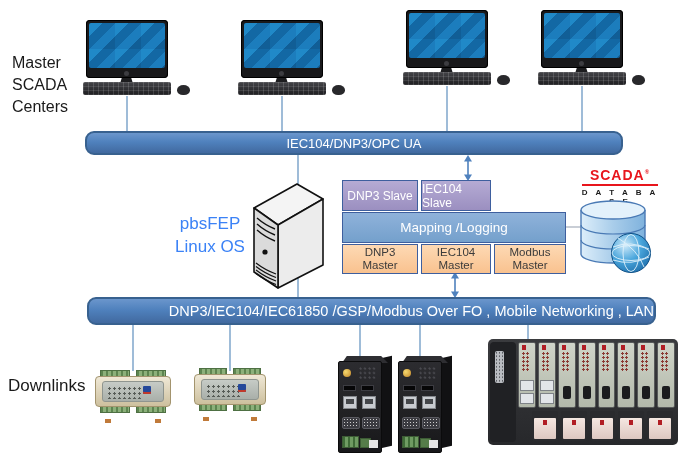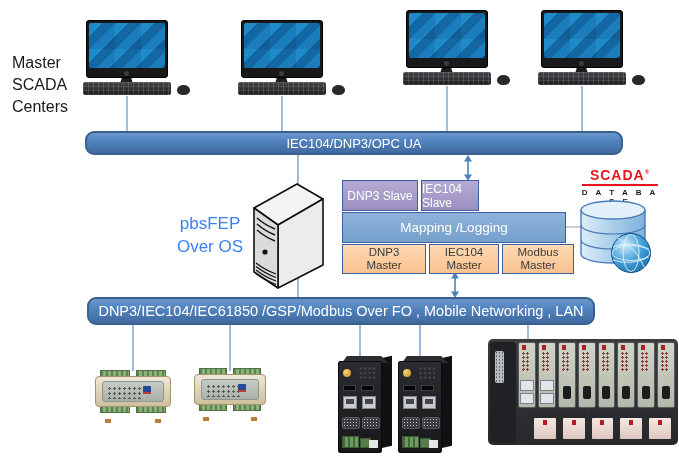--- a/index.html
+++ b/index.html
@@ -10,21 +10,21 @@
   
   .side-label{position:absolute;color:#1a1a1a;font-size:16px;line-height:22px;font-weight:400;}
   .fep-label{position:absolute;left:158px;top:212px;width:104px;text-align:center;color:#3b82f6;
              font-size:17px;line-height:23px;}
 
   
   .bus{position:absolute;box-sizing:border-box;border:2px solid #38618f;border-radius:9px;
        background:linear-gradient(#6b96cc 0%,#4f81bd 45%,#41699f 100%);
        color:#fff;text-align:center;}
   .bus1{left:85px;top:131px;width:538px;height:24px;font-size:13px;line-height:21px;}
-  .bus2{left:87px;top:297px;width:508px;height:28px;font-size:14.5px;line-height:25px;}
+  .bus2{left:87px;top:297px;width:569px;height:28px;font-size:14.5px;line-height:25px;text-align:right;}
 
   
   .cline{position:absolute;width:2px;background:#9fbcd8;}
   .hline{position:absolute;height:2px;background:#c9ced6;}
 
   
   .ws{position:absolute;width:104px;height:78px;}
   .ws-screen{position:absolute;left:0;top:0;width:82px;height:58px;background:#19191b;
              border-radius:4px;box-shadow:inset 0 0 0 1px #000;}
   .ws-panel{position:absolute;left:3px;top:3px;right:3px;bottom:10px;border-radius:2px;
@@ -131,24 +131,25 @@
 <body>
 
 <div class="canvas">
 
   <div class="side-label" style="left:12px;top:52px;">
     <div>Master</div>
     <div>SCADA</div>
     <div>Centers</div>
   </div>
   <div class="side-label" style="left:8px;top:374px;font-size:17px;line-height:24px;">
+    <div>Downlinks</div>
   </div>
   <div class="fep-label">
     <div>pbsFEP</div>
-    <div>Over OS</div>
+    <div>Linux OS</div>
   </div>
 
   <div class="cline" style="left:126px;top:96px;height:35px;"></div>
   <div class="cline" style="left:281px;top:96px;height:35px;"></div>
   <div class="cline" style="left:446px;top:86px;height:45px;"></div>
   <div class="cline" style="left:581px;top:86px;height:45px;"></div>
 
   <div class="ws" style="left:86px;top:20px;">
     <div class="ws-screen">
       <div class="ws-panel"></div>
@@ -219,31 +220,31 @@
     <path d="M11,88.5 Q20,95.5 31,99.5" fill="none" stroke="#111" stroke-width="1.2"></path>
     <path d="M11,92 Q20,99 31,103" fill="none" stroke="#111" stroke-width="1.2"></path>
     <path d="M11,95.5 Q20,102.5 31,106.5" fill="none" stroke="#111" stroke-width="1.2"></path>
   </svg>
 
   <div class="stack">
     <div class="srow">
       <div class="cell slave" style="width:76px;">
         <span>DNP3 Slave</span>
       </div>
-      <div class="cell slave" style="width:58px;">
+      <div class="cell slave" style="width:70px;">
         <span>IEC104 Slave</span>
       </div>
     </div>
     <div class="srow maprow">
       <div class="cell">
         <span>Mapping /Logging</span>
       </div>
     </div>
     <div class="srow">
-      <div class="cell master" style="width:84px;">
+      <div class="cell master" style="width:76px;">
         <div>DNP3</div>
         <div>Master</div>
       </div>
       <div class="cell master" style="width:70px;">
         <div>IEC104</div>
         <div>Master</div>
       </div>
       <div class="cell master" style="width:72px;">
         <div>Modbus</div>
         <div>Master</div>

